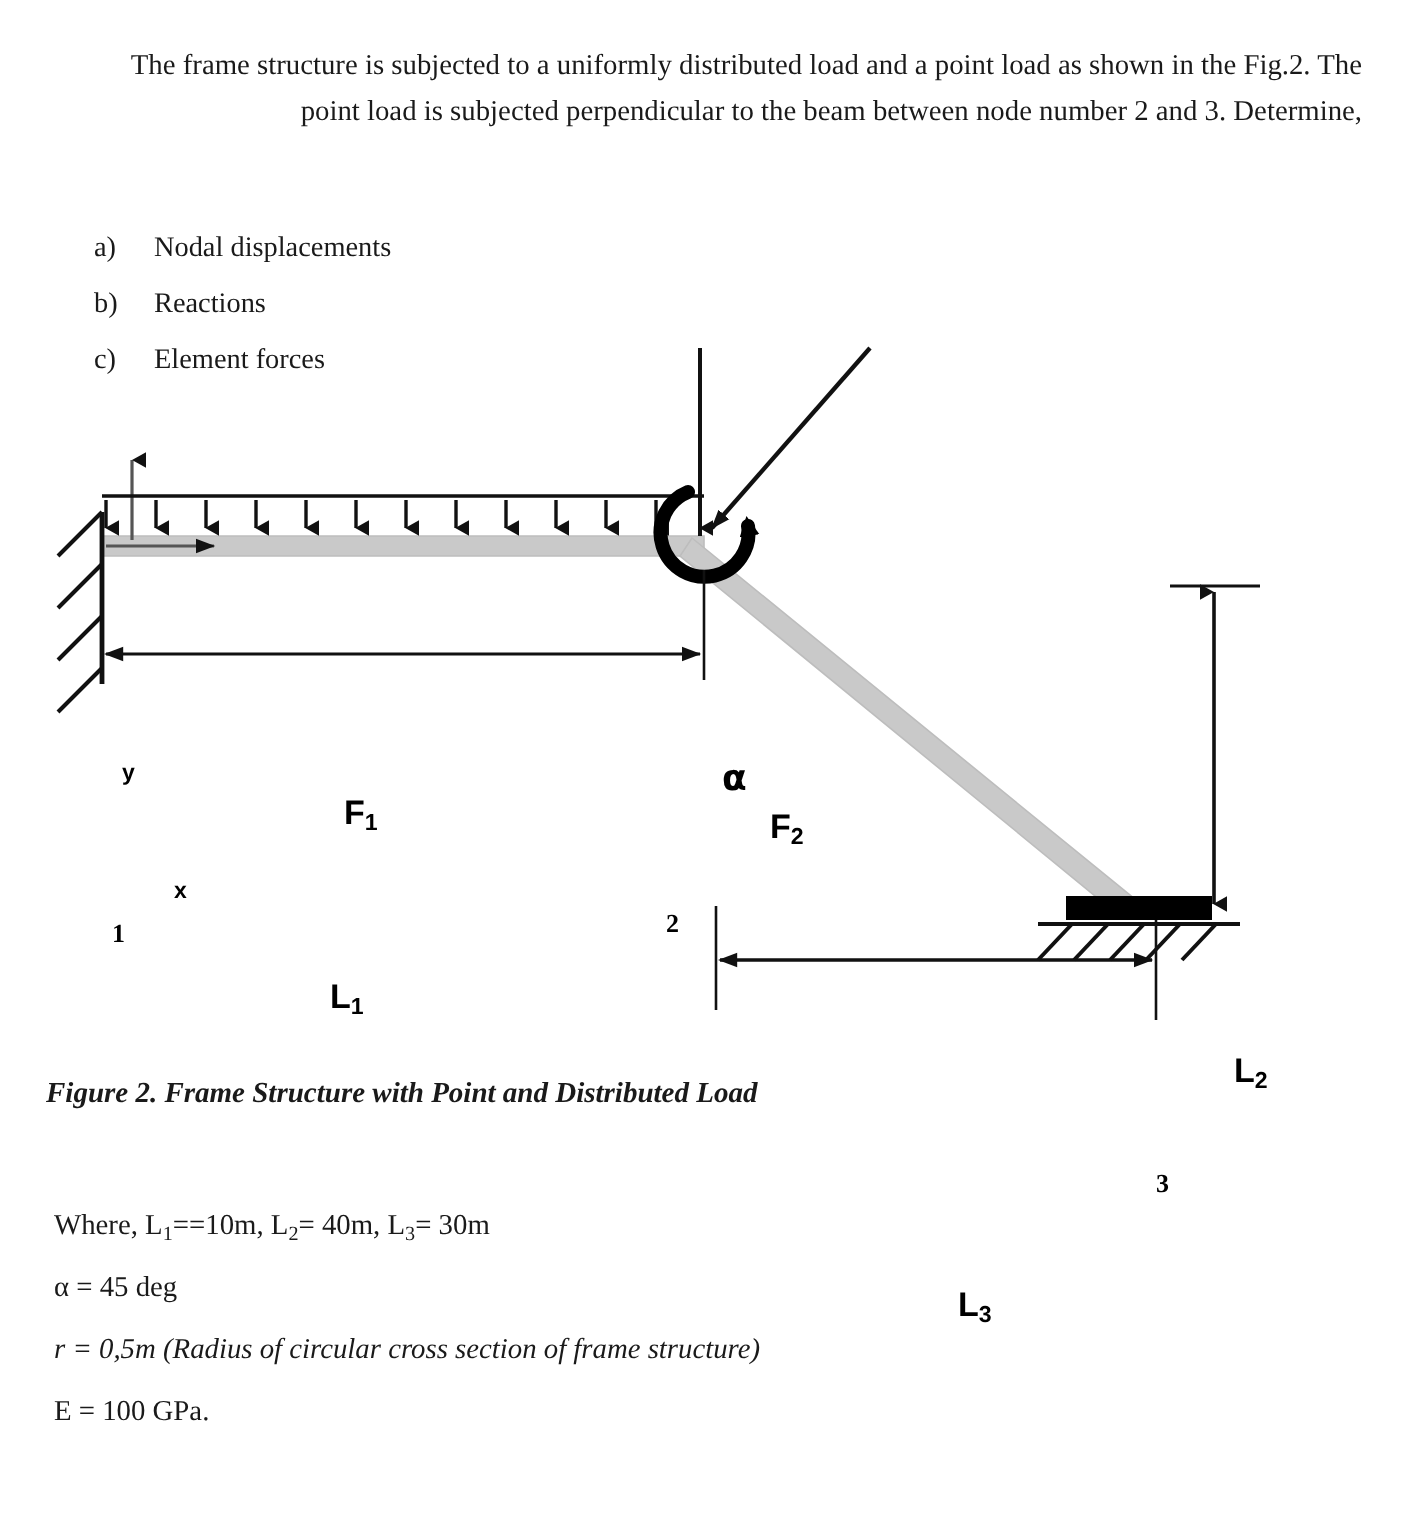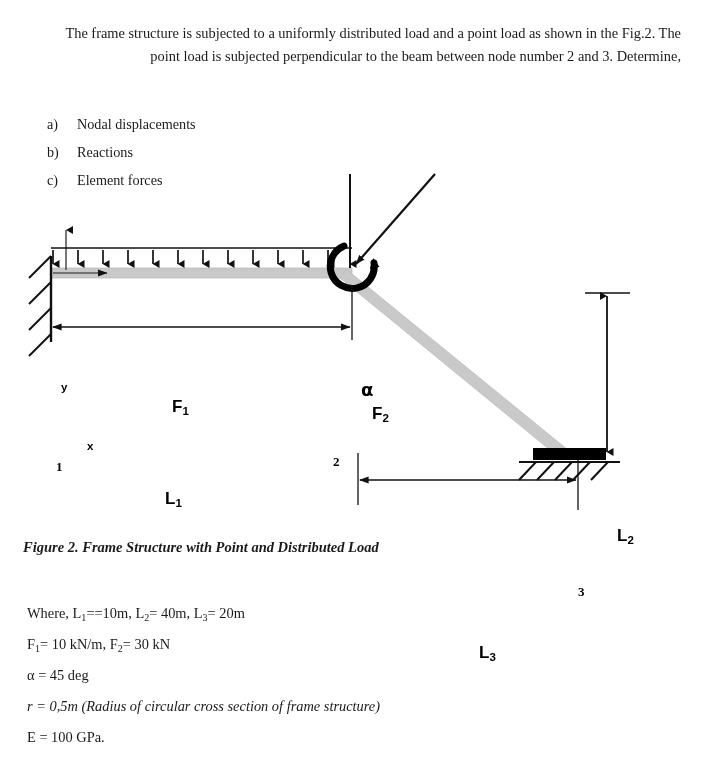--- a/index.html
+++ b/index.html
@@ -81,21 +81,21 @@
   .axis-letter {
     position: absolute;
     font-family: "Liberation Sans", "DejaVu Sans", sans-serif;
     font-weight: bold;
     font-size: 11.5px;
     color: #000;
     line-height: 1;
   }
 
   #label-F1 { left: 172px; top: 238px; font-size: 17px; }
-  #label-F2 { left: 372px; top: 245px; font-size: 17px; }
+  #label-F2 { left: 385px; top: 245px; font-size: 17px; }
   #label-alpha {
     left: 361px; top: 221px; font-size: 18px;
     font-family: "DejaVu Sans", sans-serif;
   }
   #label-L1 { left: 165px; top: 330px; font-size: 17px; }
   #label-L2 { left: 617px; top: 367px; font-size: 17px; }
   #label-L3 { left: 455px; top: 484px; font-size: 17px; margin-left: 24px; }
 
   #node-1 { left: 56px; top: 300px; }
   #node-2 { left: 333px; top: 295px; }
@@ -272,22 +272,21 @@
   <span class="node-num" id="node-3">3</span>
 
   <span class="axis-letter" id="axis-y">y</span>
   <span class="axis-letter" id="axis-x">x</span>
 </div>
 
 <div id="figure-caption">Figure 2. Frame Structure with Point and Distributed Load</div>
 
 <div id="given-values">
 
-  <div class="given-row"><span>Where, </span><span>L</span><sub>1</sub><span>==10m, </span><span>L</span><sub>2</sub><span>= 40m, </span><span>L</span><sub>3</sub><span>= 20m</span></div>
-
-  <div class="given-row"><span>F</span><sub>1</sub><span>= 10 kN/m, </span><span>F</span><sub>2</sub><span>= 30 kN</span></div>
+  <div class="given-row"><span>Where, </span><span>L</span><sub>1</sub><span>==10m, </span><span>L</span><sub>2</sub><span>= 40m, </span><span>L</span><sub>3</sub><span>= 30m</span></div>
+
 
   <div class="given-row">α = 45 deg</div>
 
   <div class="given-row italic">r = 0,5m (Radius of circular cross section of frame structure)</div>
 
   <div class="given-row">E = 100 GPa.</div>
 </div>
 
 </body></html>

